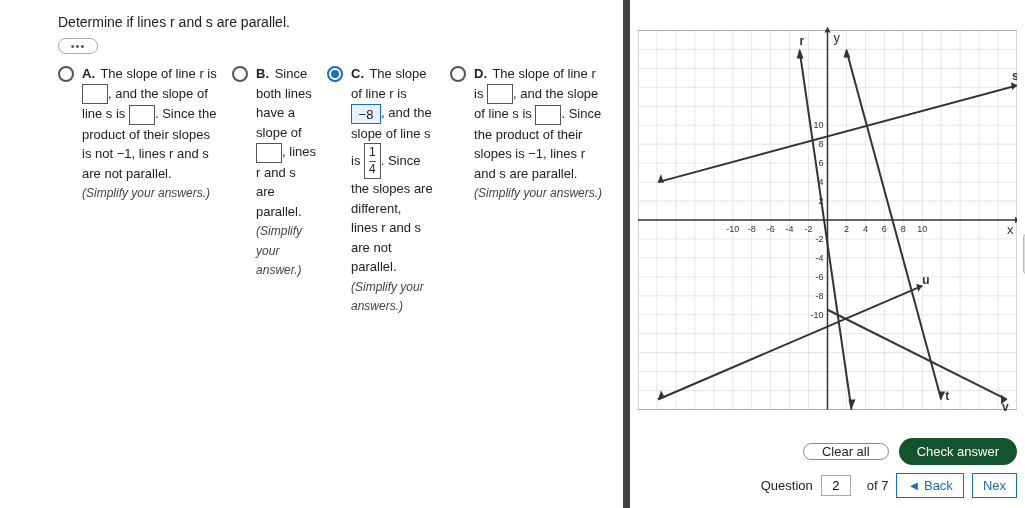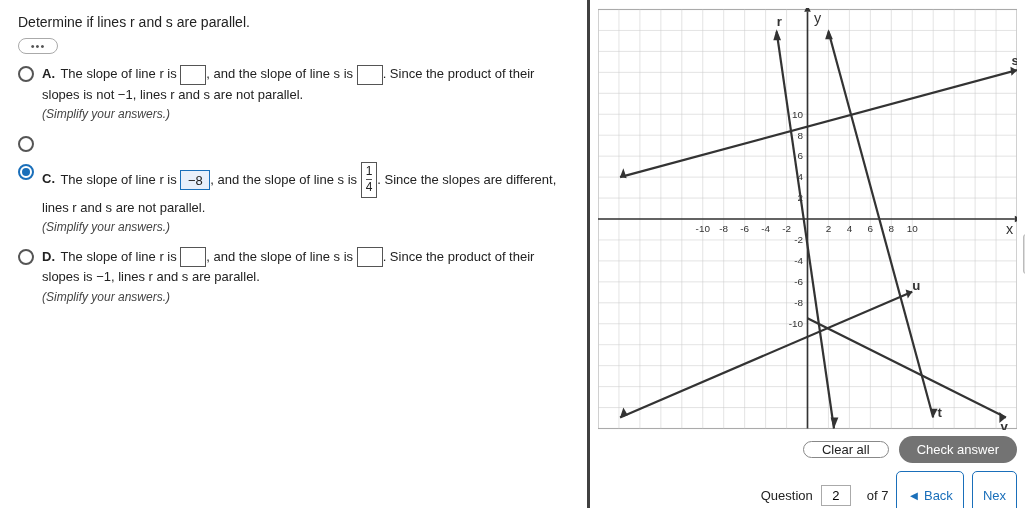--- a/index.html
+++ b/index.html
@@ -15,22 +15,23 @@
       display: flex;
       width: 1025px;
       height: 508px;
       background: white;
     }
     .left-panel {
       flex: 0 0 590px;
       padding: 14px 18px;
       display: flex;
       flex-direction: column;
-      border-right: 3px solid #404040;
+      border-right: 7px solid #404040;
       position: relative;
+      margin-left: 40px;
     }
     .question-title {
       font-size: 14px;
       margin-bottom: 8px;
       color: #222;
     }
     .dots-btn {
       display: inline-flex;
       align-items: center;
       justify-content: center;
@@ -44,21 +45,21 @@
       width: 40px;
       letter-spacing: 1px;
     }
     .instruction {
       font-size: 13px;
       margin-bottom: 14px;
       color: #222;
     }
     .choices {
       display: flex;
-      flex-direction: column;
+      flex-direction: row;
       gap: 10px;
       flex: 1;
     }
     .choice-row {
       display: flex;
       align-items: flex-start;
       gap: 8px;
     }
     .radio-circle {
       width: 16px;
@@ -170,21 +171,21 @@
       padding: 0 18px;
       background: white;
       font-size: 13px;
       cursor: pointer;
       color: #222;
     }
     .btn-check {
       border: none;
       border-radius: 20px;
       padding: 6px 18px;
-      background: #737373;
+      background: #14532d;
       color: white;
       font-size: 13px;
       cursor: pointer;
     }
     .bottom-nav {
       display: flex;
       align-items: center;
       justify-content: flex-end;
       gap: 8px;
       padding: 4px 0 2px 0;
@@ -196,22 +197,22 @@
     }
     .nav-input {
       width: 30px;
       text-align: center;
       border: 1px solid #aaa;
       padding: 2px;
       font-size: 13px;
     }
     .btn-nav {
       border: 1px solid #1a6fba;
-      border-radius: 5px;
-      padding: 16px 10px;
+      border-radius: 0;
+      padding: 4px 10px;
       background: white;
       color: #1a6fba;
       font-size: 13px;
       cursor: pointer;
     }
     .expand-btn {
       position: absolute;
       right: -14px;
       top: 50%;
       transform: translateY(-50%);
@@ -244,20 +245,25 @@
         <div class="radio-circle"></div>
         <div class="choice-text">
           <span class="choice-label">A.</span>
           The slope of line r is <span class="answer-box"></span>, and the slope of line s is <span class="answer-box"></span>. Since the product of their slopes is not −1, lines r and s are not parallel.<br>
           <span class="simplify">(Simplify your answers.)</span>
         </div>
       </div>
 
       <div class="choice-row">
         <div class="radio-circle"></div>
+        <div class="choice-text">
+          <span class="choice-label">B.</span>
+          Since both lines have a slope of <span class="answer-box"></span>, lines r and s are parallel.<br>
+          <span class="simplify">(Simplify your answer.)</span>
+        </div>
       </div>
 
       <div class="choice-row">
         <div class="radio-circle selected"></div>
         <div class="choice-text">
           <span class="choice-label">C.</span>
           The slope of line r is <span class="answer-box" style="background:#e8f0fb; border-color:#1a6fba; min-width:30px;">−8</span>, and the slope of line s is <span class="fraction-box">
               <span class="frac-num">1</span>
               <span class="frac-den">4</span>
             </span>. Since the slopes are different,<br>

